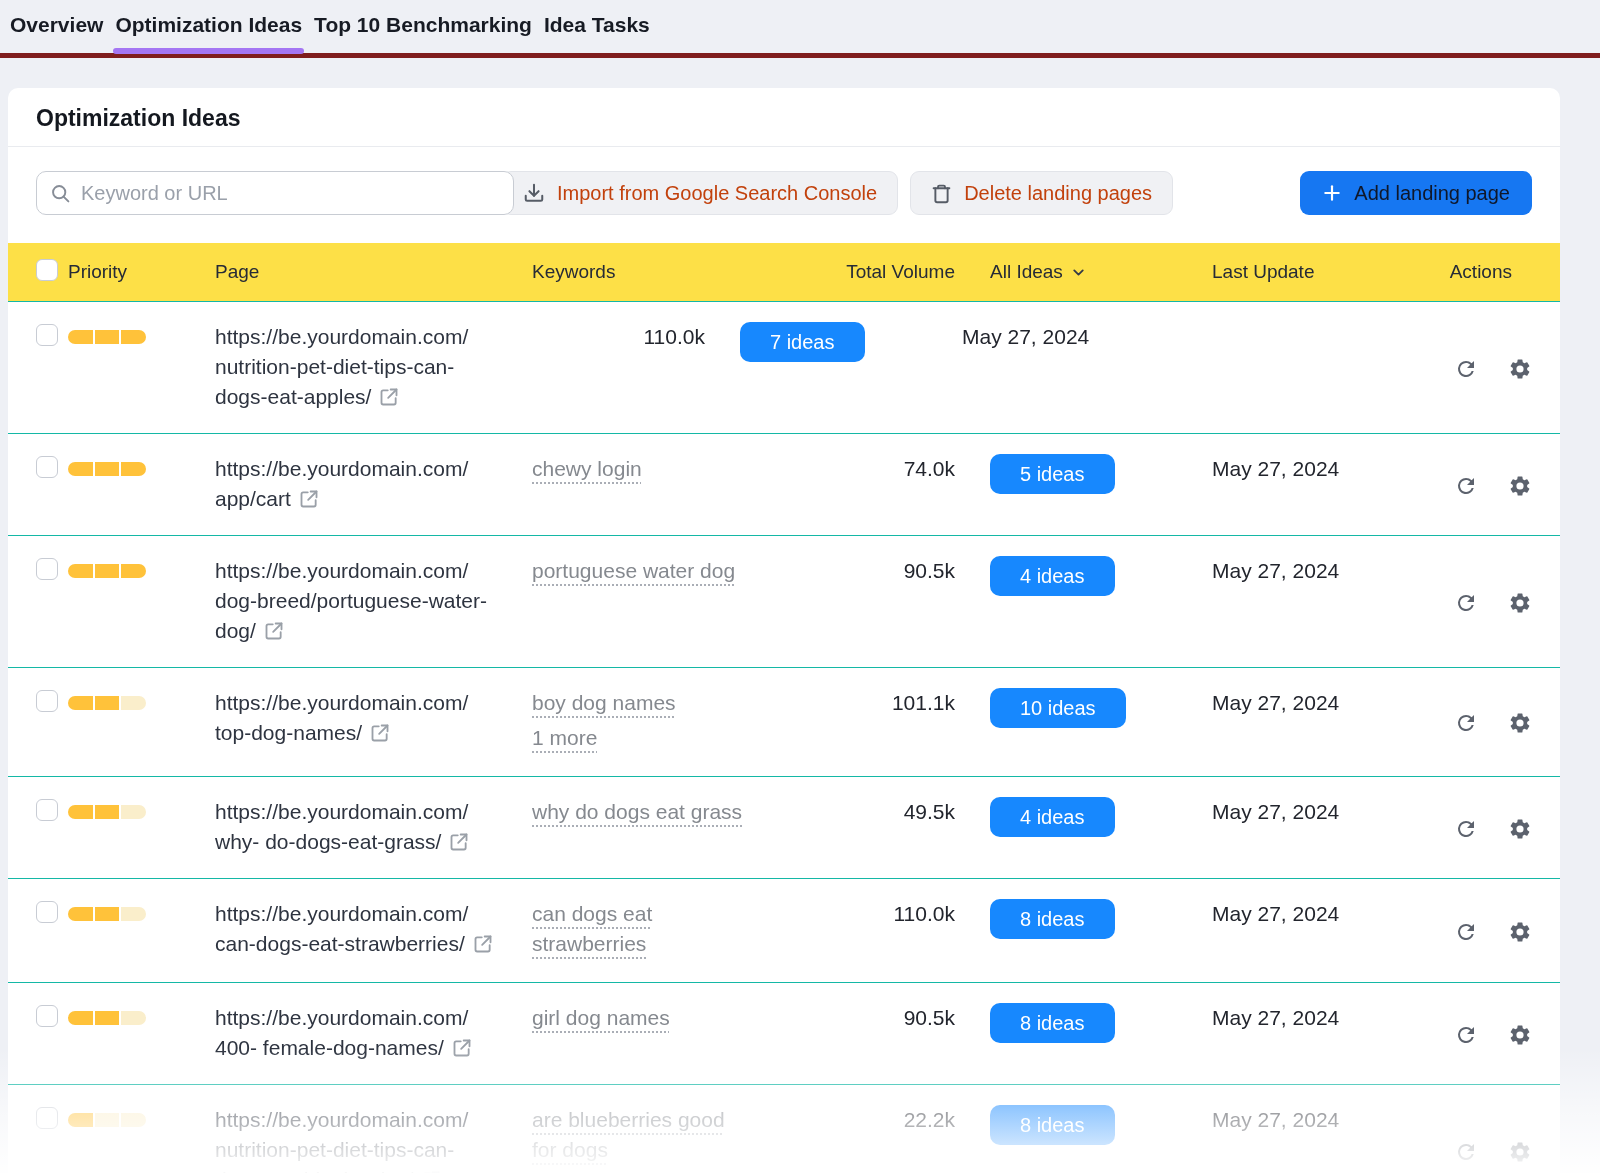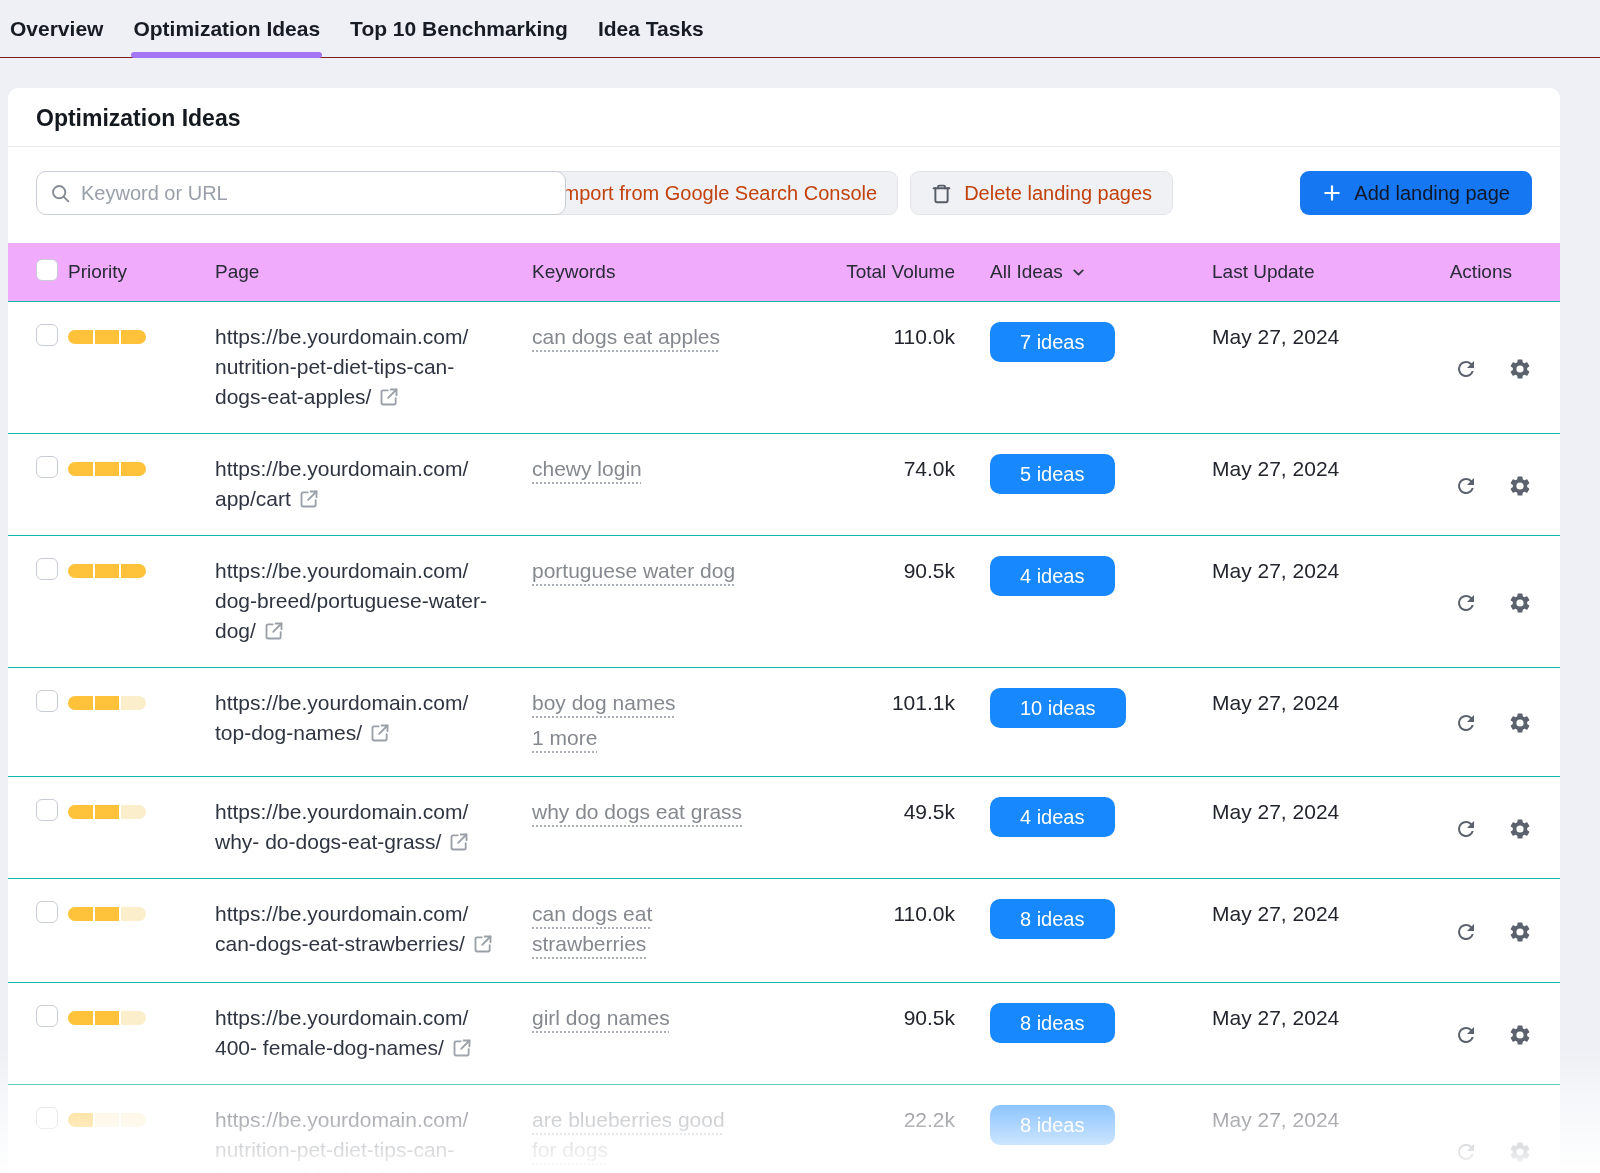--- a/index.html
+++ b/index.html
@@ -5,23 +5,23 @@
   * { margin:0; padding:0; box-sizing:border-box; }
   html,body { width:1600px; height:1173px; overflow:hidden; }
   body {
     font-family:"Liberation Sans", sans-serif;
     background:#eef0f5;
     position:relative;
     color:#23293a;
   }
   
   .tabbar {
-    display:flex; gap:26px; align-items:flex-end;
+    display:flex; gap:8px; align-items:flex-end;
     padding:0 0 0 8px; height:58px;
-    border-bottom:1px solid #7f1d1d;
+    border-bottom:5px solid #7f1d1d;
   }
   .tab {
     position:relative; font-size:21px; font-weight:600; color:#171b24;
     padding:16px 2px 16px 2px; cursor:pointer; white-space:nowrap;
   }
   .tab.active::after {
     content:""; position:absolute; left:0; right:0; bottom:-1px;
     height:6px; border-radius:3px; background:var(--tab-underline,#a476f3);
   }
   
@@ -36,21 +36,21 @@
     border-bottom:1px solid #e9ebef;
   }
   
   .toolbar {
     display:flex; align-items:center;
     padding:24px 28px 0 28px; height:68px;
   }
   .search-wrap { position:relative; width:442px; }
   .search-wrap svg { position:absolute; left:14px; top:12px; }
   .search-input {
-    width:530px; height:44px; border:1px solid #c8ccd3; border-radius:10px;
+    width:478px; height:44px; border:1px solid #c8ccd3; border-radius:10px;
     padding:0 14px 0 44px; font-size:20px; color:#23293a; outline:none;
     font-family:"Liberation Sans", sans-serif; background:#fff;
   }
   .search-input::placeholder { color:#9aa0aa; }
   .btn {
     display:inline-flex; align-items:center; gap:12px; height:44px;
     border-radius:9px; font-size:20px; cursor:pointer; white-space:nowrap;
     border:1px solid transparent; font-family:"Liberation Sans", sans-serif;
   }
   .btn-gray {
@@ -58,21 +58,21 @@
   }
   .btn-import { margin-left:24px; }
   .btn-delete { margin-left:12px; }
   .btn-blue {
     margin-left:auto; background:var(--button-blue,#1677f2); color:#0f172a;
     padding:0 22px; border:none;
   }
   
   .thead {
     display:flex; align-items:center; margin-top:28px; height:58px;
-    background:#f0abfc; font-size:19px; color:#262b36;
+    background:#fde047; font-size:19px; color:#262b36;
   }
   .trow {
     display:flex; align-items:stretch; border-top:1px solid #14b8a6;
     padding:20px 0 18px 0; font-size:21px;
   }
   .cell { flex:none; }
   .c-check    { width:60px;  padding-left:28px; padding-top:2px; }
   .c-priority { width:147px; padding-top:8px; }
   .c-page     { width:317px; }
   .c-keywords { width:250px; }
@@ -199,25 +199,20 @@
         </div>
     <div class="cell c-page">
           <div class="url-line">https://be.yourdomain.com/</div>
           <div class="url-line">nutrition-pet-diet-tips-can-</div>
           <div class="url-line">dogs-eat-apples/<span class="ext-icon"><svg width="20" height="20" viewBox="0 0 24 24" fill="none" stroke="#9aa0a8" stroke-width="2.2" stroke-linecap="round" stroke-linejoin="round">
                 <path d="M20 13.5V19a2 2 0 0 1-2 2H5a2 2 0 0 1-2-2V6a2 2 0 0 1 2-2h5.5"></path>
                 <polyline points="14 3 21 3 21 10"></polyline>
                 <line x1="11" y1="13" x2="21" y2="3"></line>
               </svg></span></div>
         </div>
-    <div class="cell c-keywords">
-          <div class="kw-link">
-            <div class="kw-line">can dogs eat apples</div>
-          </div>
-        </div>
     <div class="cell c-volume"><span class="volume">110.0k</span></div>
     <div class="cell c-ideas"><button class="ideas-pill">7 ideas</button></div>
     <div class="cell c-update"><span class="update">May 27, 2024</span></div>
     <div class="cell c-actions">
       <button class="icon-btn">
         <svg width="24" height="24" viewBox="0 0 24 24" fill="#5c626d">
           <path d="M17.65 6.35A7.95 7.95 0 0 0 12 4a8 8 0 1 0 7.73 10h-2.08A6 6 0 1 1 12 6c1.66 0 3.14.69 4.22 1.78L13 11h7V4l-2.35 2.35z"></path>
         </svg>
       </button>
       <button class="icon-btn">

